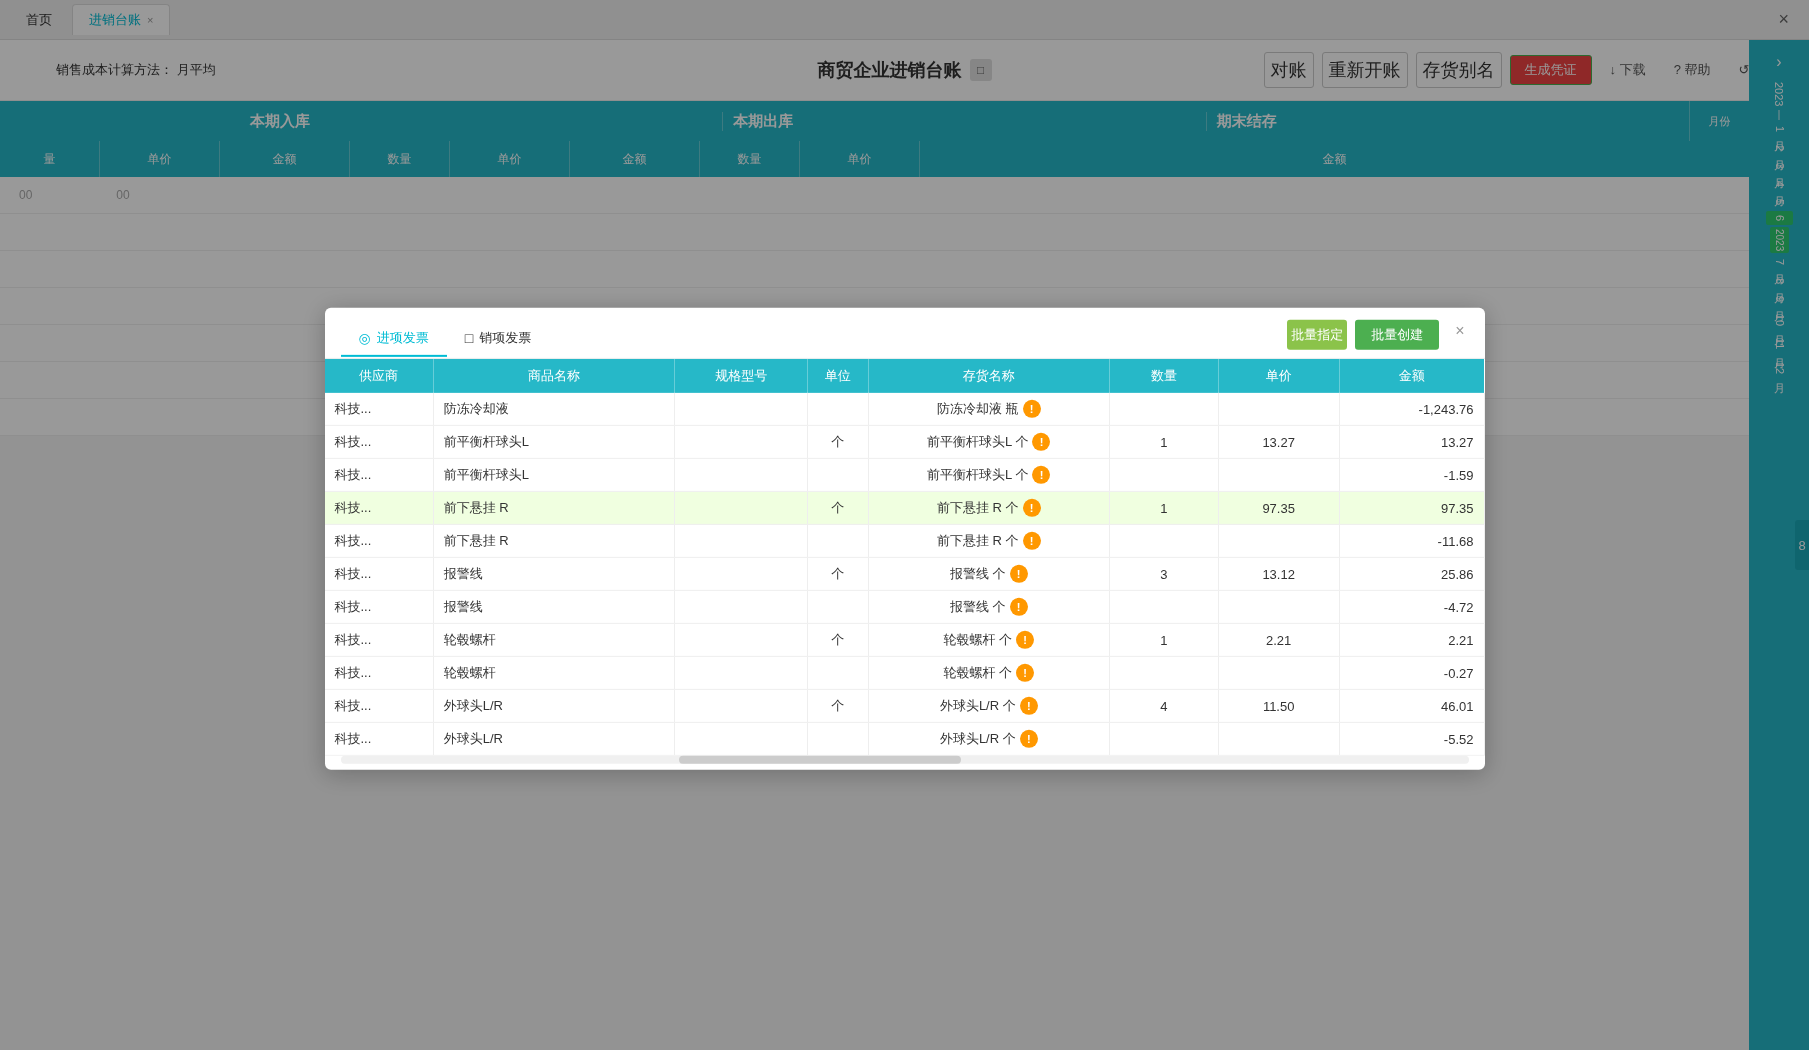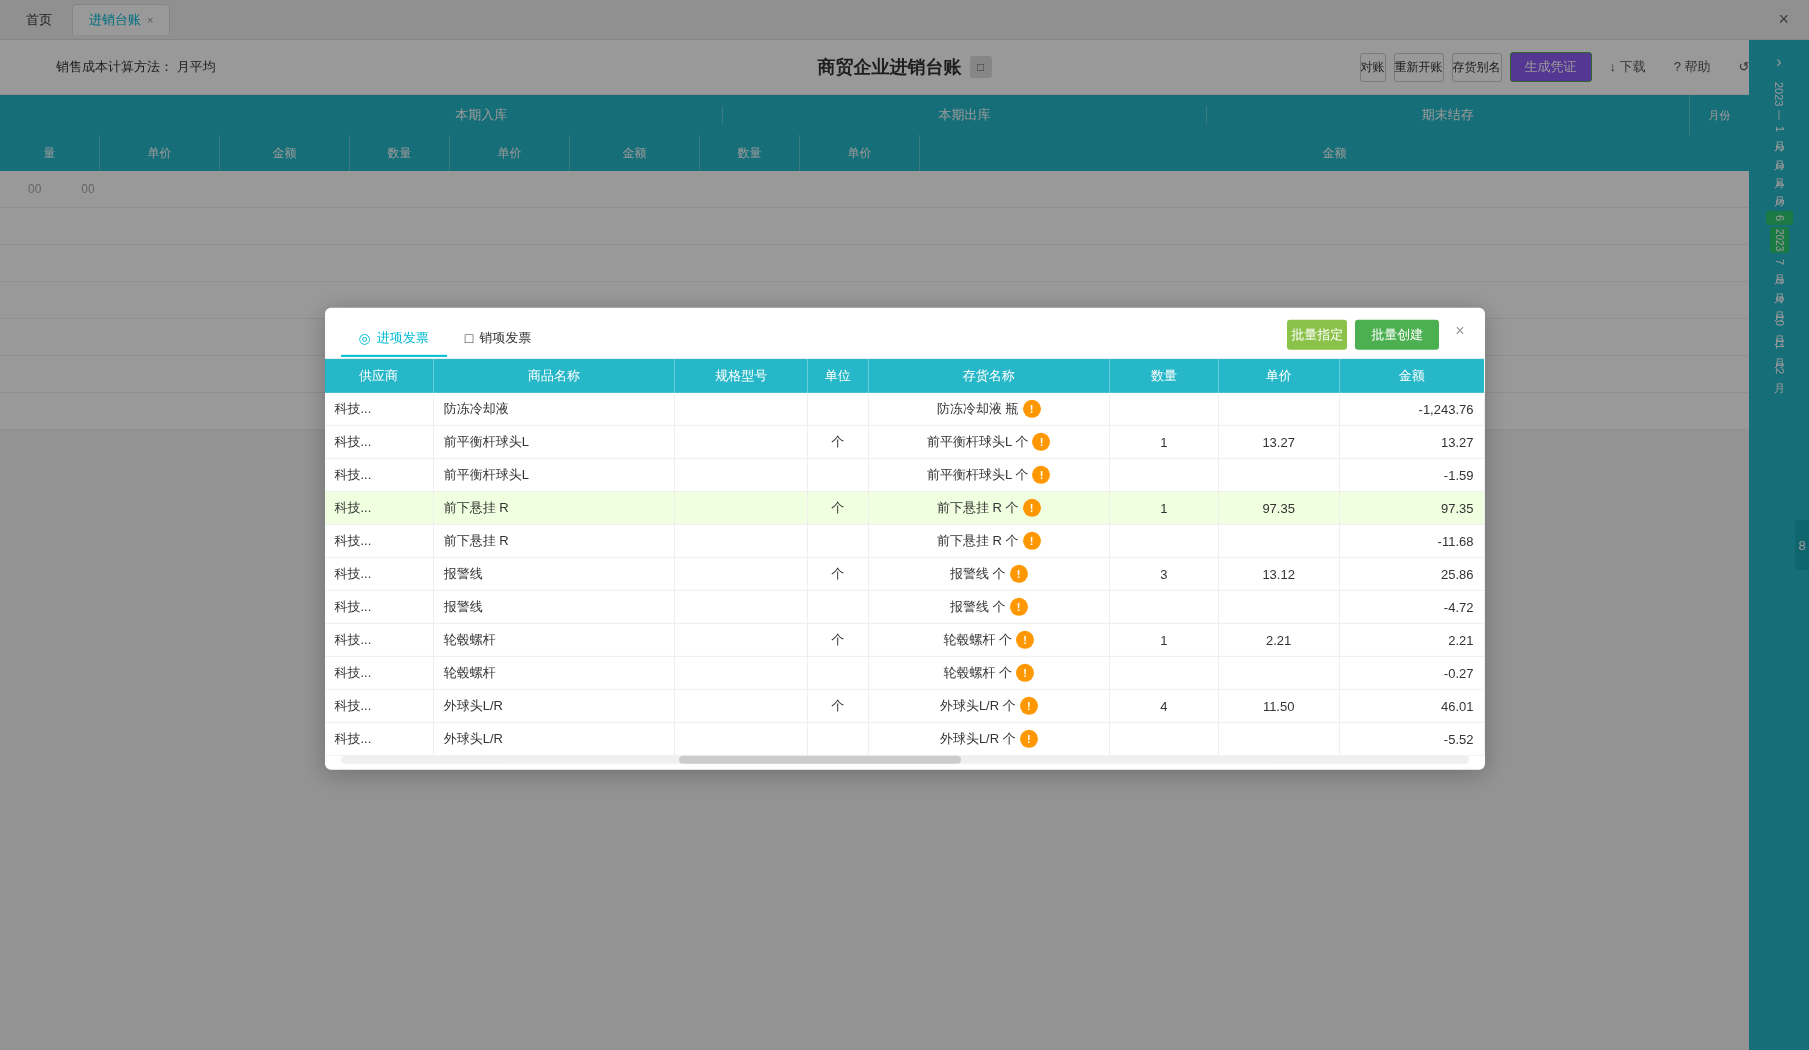--- a/index.html
+++ b/index.html
@@ -40,40 +40,40 @@
       position: absolute; left: 50%; transform: translateX(-50%);
       font-size: 18px; font-weight: bold; color: #333;
       display: flex; align-items: center; gap: 8px;
     }
     .toolbar-title-icon {
       width: 22px; height: 22px; background: #e0e0e0; border-radius: 3px;
       display: inline-flex; align-items: center; justify-content: center; font-size: 12px; color: #666;
     }
     .toolbar-buttons { display: flex; align-items: center; gap: 8px; }
     .btn-outline {
-      border: 1px solid #ccc; background: #fff; padding: 5px 0;
-      border-radius: 3px; font-size: 12px; cursor: pointer; color: #333;
+      border: 1px solid #ccc; background: #fff; padding: 5px 6px;
+      border-radius: 3px; font-size: 18px; cursor: pointer; color: #333;
     }
     .btn-green {
-      border: 1px solid #4caf50; background: #8b5cf6; padding: 5px 14px;
+      border: 1px solid #4caf50; background: #ef4444; padding: 5px 14px;
       border-radius: 3px; font-size: 13px; cursor: pointer; color: #fff;
     }
     .btn-icon {
       border: none; background: transparent; padding: 5px 10px;
       font-size: 13px; cursor: pointer; color: #555;
       display: flex; align-items: center; gap: 4px;
     }
 
     
     .table-header-group {
       display: flex; background: #26b8c8; color: #fff;
       text-align: center; height: 40px; align-items: center;
     }
     .th-section {
-      flex: 1; text-align: center; font-size: 13px; font-weight: normal;
+      flex: 1; text-align: left; font-size: 15px; font-weight: bold;
       border-right: 1px solid rgba(255,255,255,0.3);
       padding: 0 10px;
     }
     .th-section:last-child { border-right: none; }
 
     
     .right-sidebar {
       position: absolute; right: 0; top: 0; bottom: 0; width: 60px;
       background: #26b8c8; display: flex; flex-direction: column;
       align-items: center; padding-top: 10px;
@@ -242,21 +242,21 @@
     <div style="width:130px; color:#fff; font-size:12px; text-align:center; border-right:1px solid rgba(255,255,255,0.3); height:100%; display:flex;align-items:center;justify-content:center;">金额</div>
     <div style="width:100px; color:#fff; font-size:12px; text-align:center; border-right:1px solid rgba(255,255,255,0.3); height:100%; display:flex;align-items:center;justify-content:center;">数量</div>
     <div style="width:120px; color:#fff; font-size:12px; text-align:center; border-right:1px solid rgba(255,255,255,0.3); height:100%; display:flex;align-items:center;justify-content:center;">单价</div>
     <div style="width:130px; color:#fff; font-size:12px; text-align:center; border-right:1px solid rgba(255,255,255,0.3); height:100%; display:flex;align-items:center;justify-content:center;">金额</div>
     <div style="width:100px; color:#fff; font-size:12px; text-align:center; border-right:1px solid rgba(255,255,255,0.3); height:100%; display:flex;align-items:center;justify-content:center;">数量</div>
     <div style="width:120px; color:#fff; font-size:12px; text-align:center; border-right:1px solid rgba(255,255,255,0.3); height:100%; display:flex;align-items:center;justify-content:center;">单价</div>
     <div style="flex:1; color:#fff; font-size:12px; text-align:center; height:100%; display:flex;align-items:center;justify-content:center;">金额</div>
   </div>
 
   <div style="padding-right:60px; color:#aaa; font-size:12px;">
-    <div style="height:37px; border-bottom:1px solid #eee; display:flex; align-items:center; padding-left:28px; background:#fff;">
+    <div style="height:37px; border-bottom:1px solid #eee; display:flex; align-items:center; padding-left:19px; background:#fff;gap:44px;">
       <span>00</span>
         <span style="margin-left:40px;">00</span>
     </div>
     <div style="height:37px; border-bottom:1px solid #eee; display:flex; align-items:center; padding-left:10px; background:#fff;"></div>
     <div style="height:37px; border-bottom:1px solid #eee; display:flex; align-items:center; padding-left:10px; background:#fff;"></div>
     <div style="height:37px; border-bottom:1px solid #eee; display:flex; align-items:center; padding-left:10px; background:#fff;"></div>
     <div style="height:37px; border-bottom:1px solid #eee; display:flex; align-items:center; padding-left:10px; background:#fff;"></div>
     <div style="height:37px; border-bottom:1px solid #eee; display:flex; align-items:center; padding-left:10px; background:#fff;"></div>
     <div style="height:37px; border-bottom:1px solid #eee; display:flex; align-items:center; padding-left:10px; background:#fff;"></div>
   </div>

